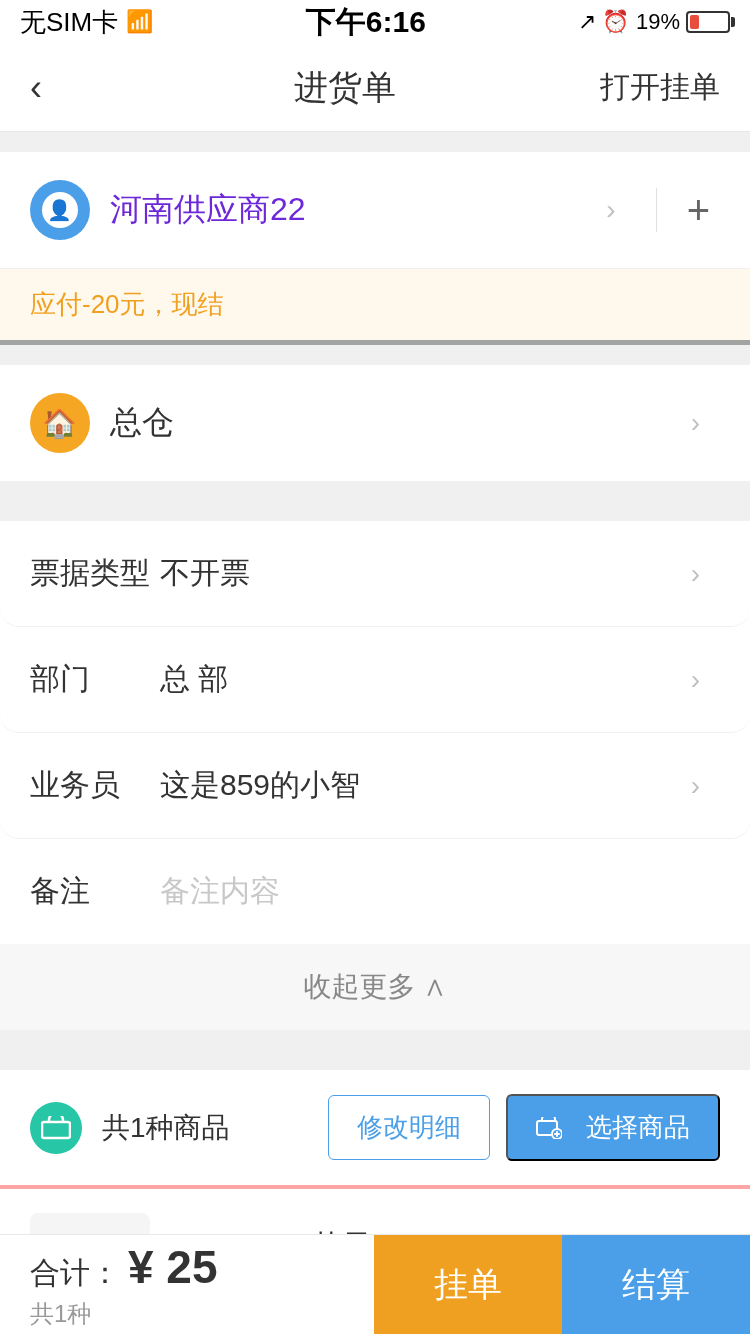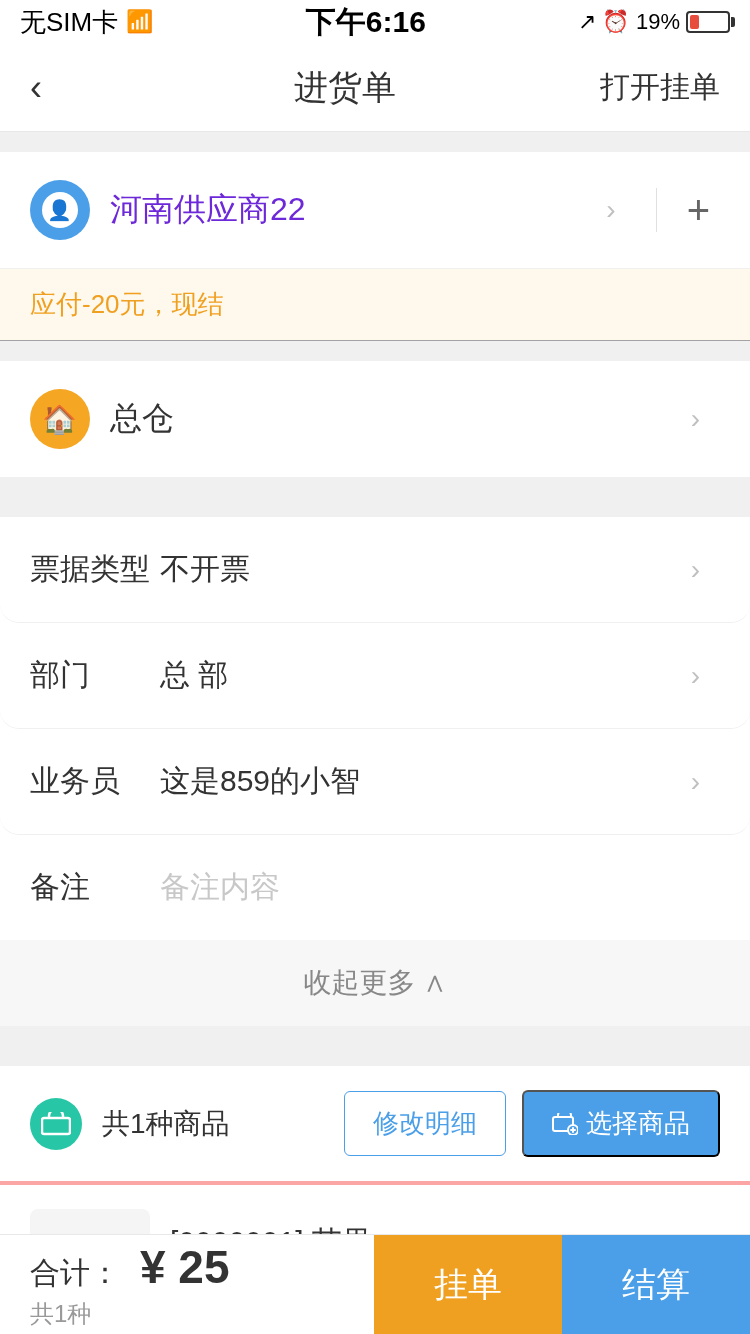--- a/index.html
+++ b/index.html
@@ -162,21 +162,21 @@
       cursor: pointer;
       padding: 0 10px;
     }
 
     
     .notice-bar {
       background: #fff9ed;
       padding: 18px 30px;
       font-size: 26px;
       color: #f0a020;
-      border-bottom: 1px solid #a3a3a3;
+      border-bottom: 5px solid #a3a3a3;
     }
 
     
     .warehouse-row {
       display: flex;
       align-items: center;
       padding: 28px 30px;
     }
     .warehouse-icon {
       width: 60px;
@@ -278,21 +278,21 @@
     }
     .btn-primary {
       background: #4a9fe8;
       color: #fff;
       padding: 14px 28px;
       border-radius: 6px;
       font-size: 26px;
       cursor: pointer;
       display: flex;
       align-items: center;
-      gap: 8px;
+      gap: 24px;
     }
 
     
     .product-item {
       display: flex;
       align-items: center;
       padding: 24px 30px;
     }
     .product-thumbnail {
       width: 120px;
@@ -348,21 +348,21 @@
       display: flex;
       flex-direction: column;
       justify-content: center;
       padding: 0 30px;
     }
     .bottom-total-main {
       font-size: 30px;
       color: #333;
       display: flex;
       align-items: baseline;
-      gap: 20px;
+      gap: 8px;
     }
     .bottom-total-amount {
       font-size: 46px;
       font-weight: 600;
       color: #333;
     }
     .bottom-total-sub {
       font-size: 24px;
       color: #999;
       margin-top: 4px;

